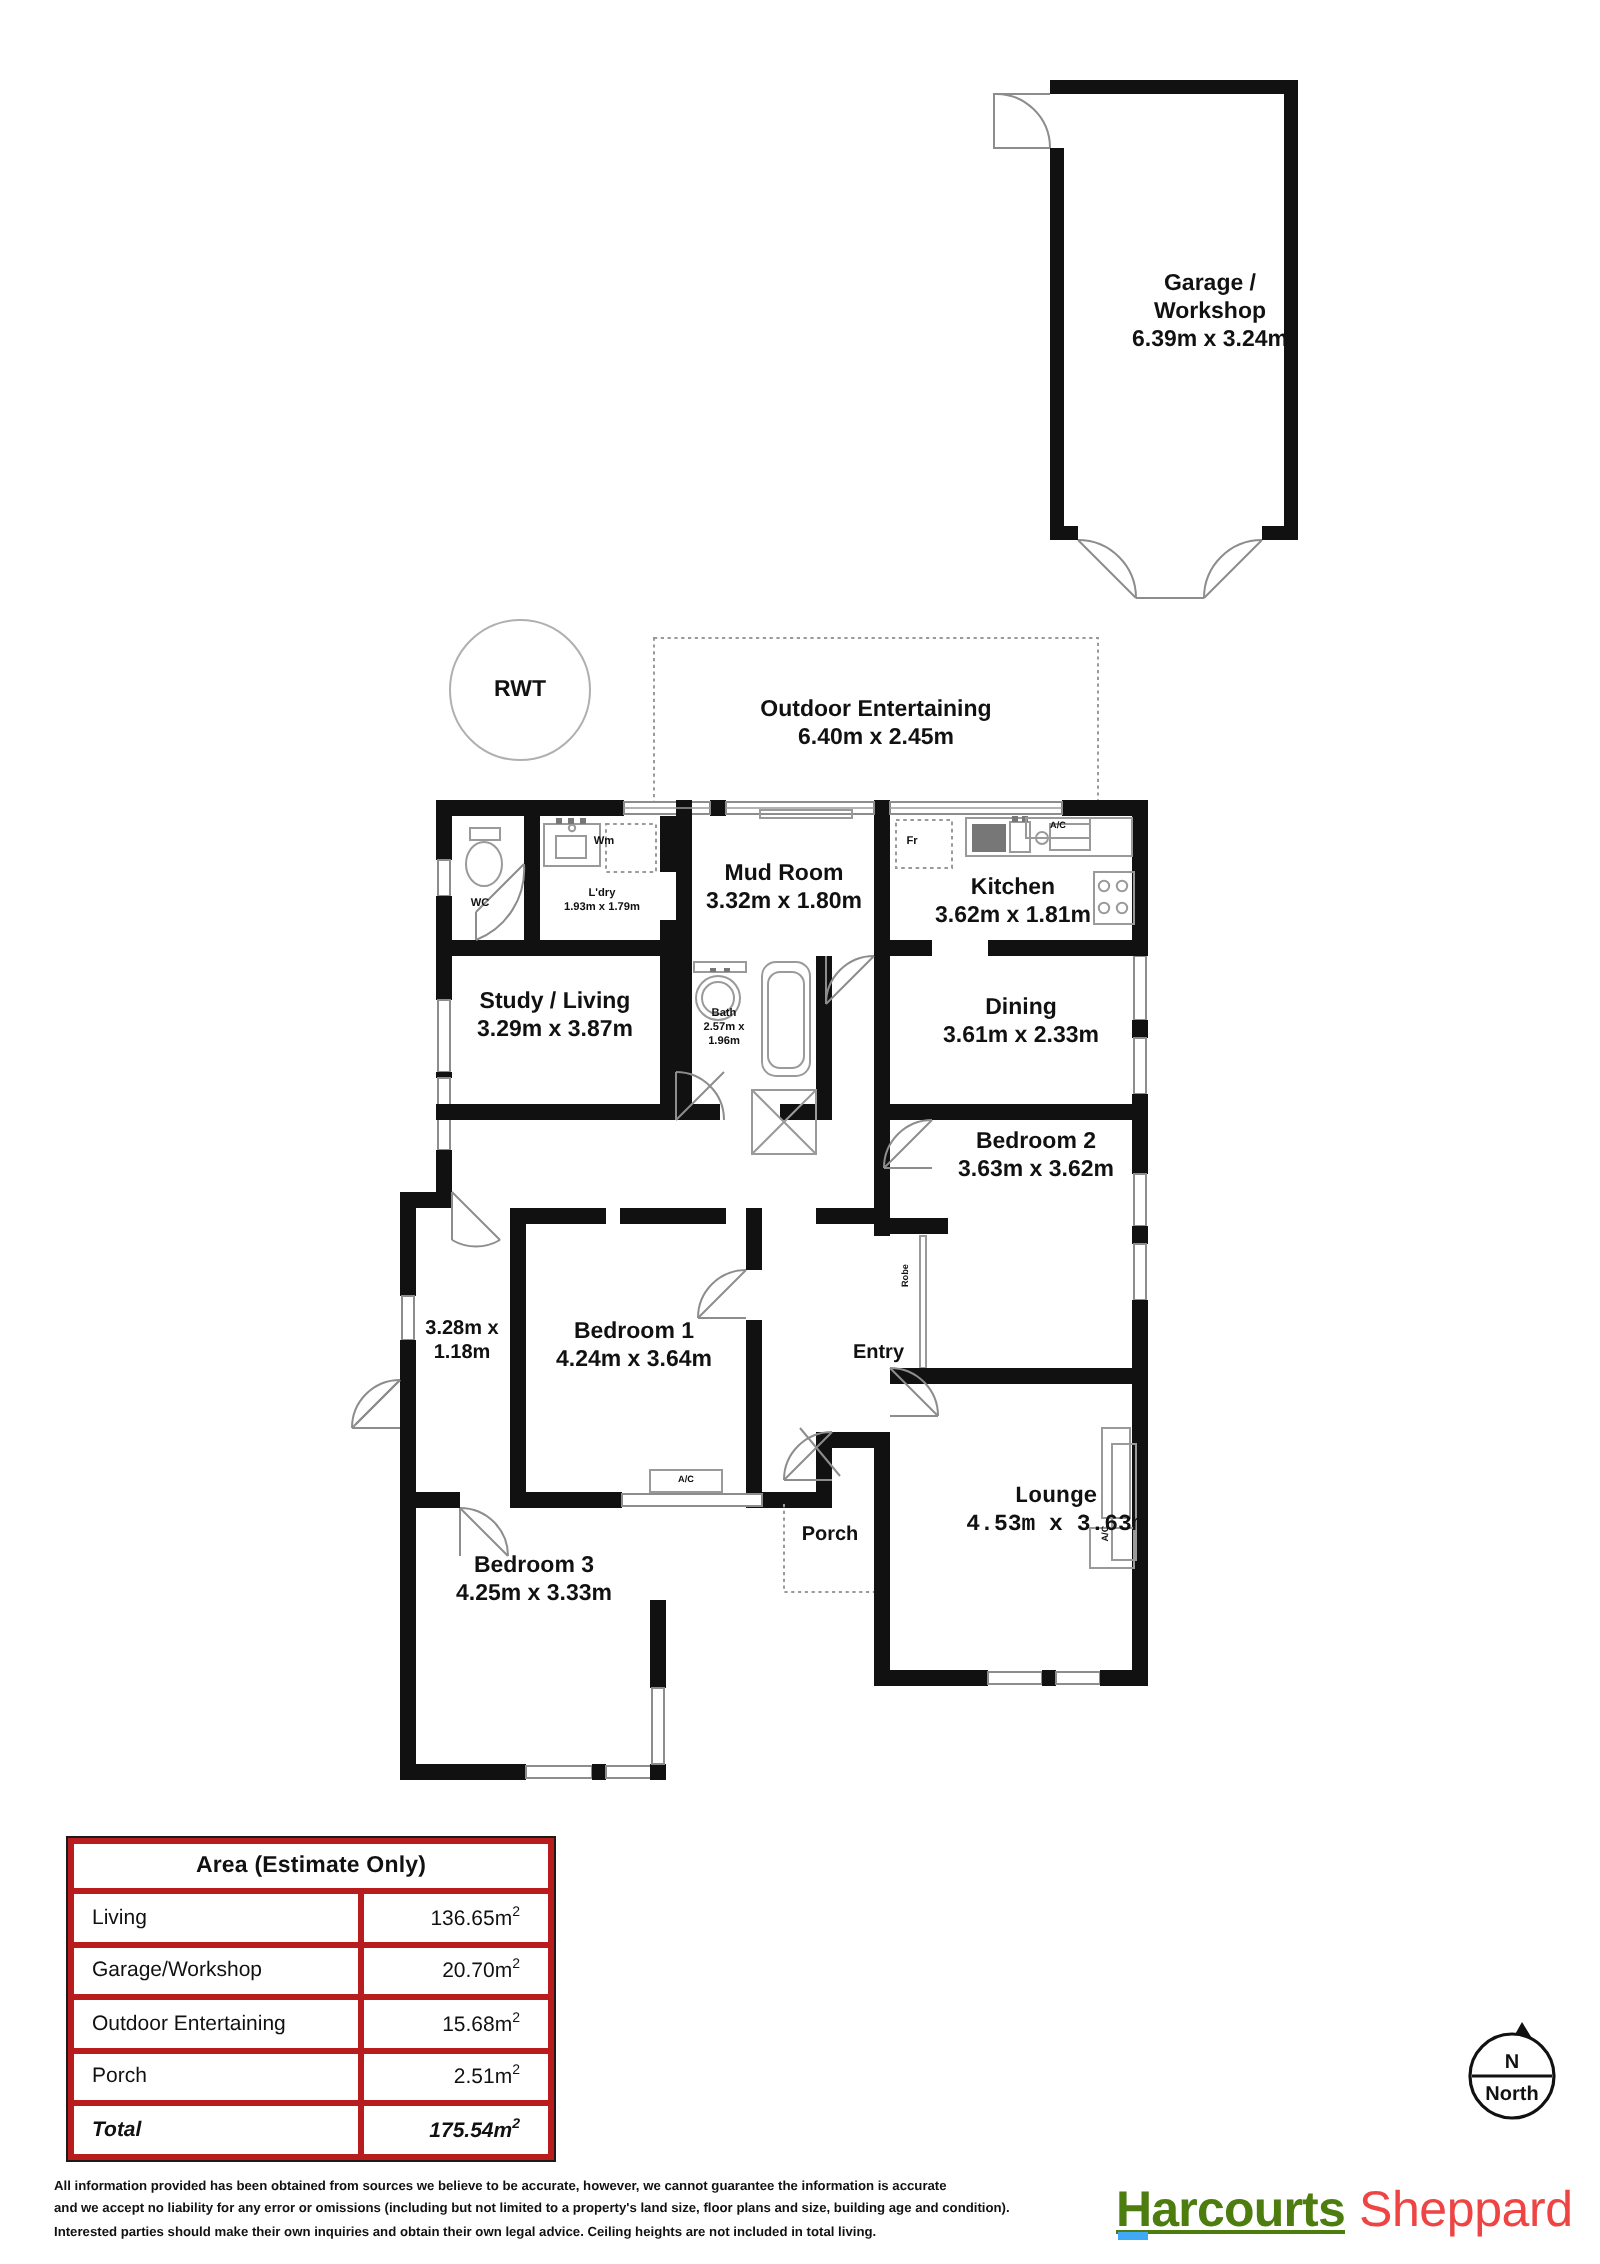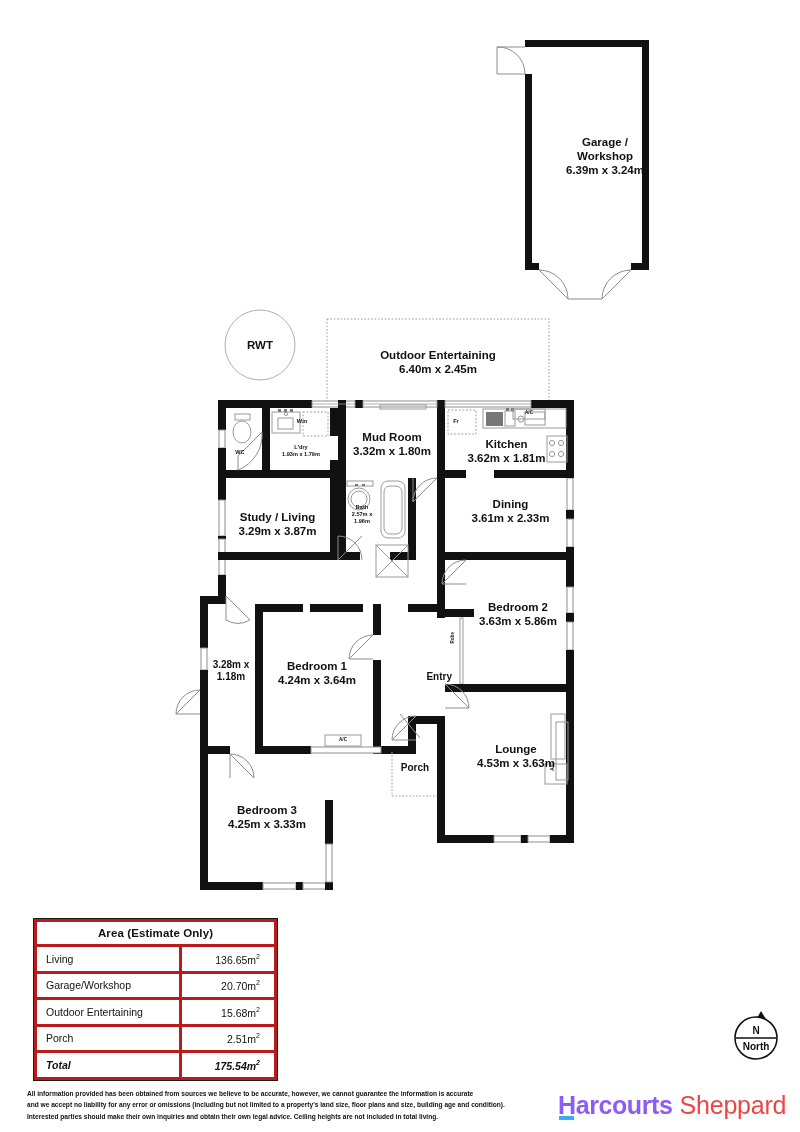--- a/index.html
+++ b/index.html
@@ -18,21 +18,21 @@
   .sup{font-size:7px;vertical-align:super;}
 
   
   .compass{position:absolute;left:728px;top:1007px;width:56px;height:56px;}
 
   
   .footer{position:absolute;left:0;top:1078px;width:800px;height:54px;}
   .disclaimer{position:absolute;left:27px;top:10px;width:510px;font-size:6.6px;line-height:1.72;font-weight:bold;color:#111;}
   .disclaimer div{white-space:nowrap;}
   .logo{position:absolute;left:558px;top:10px;height:34px;display:flex;align-items:center;}
-  .logo-harcourts{font-size:25px;font-weight:bold;color:#8b5cf6;letter-spacing:-0.4px;position:relative;}
+  .logo-harcourts{font-size:25px;font-weight:bold;color:#4d7c0f;letter-spacing:-0.4px;position:relative;text-decoration:underline;}
   .logo-harcourts .ul{position:absolute;left:1px;bottom:0px;width:15px;height:3.4px;background:#3fa9f5;}
   .logo-sheppard{font-size:25px;color:#ef4444;letter-spacing:-0.2px;margin-left:7px;font-weight:normal;}
 
   
   .lbl{position:absolute;text-align:center;font-weight:bold;color:#111;line-height:1.22;white-space:nowrap;pointer-events:none;}
   .lbl.big{font-size:11.5px;}
   .lbl.mid{font-size:10px;}
   .lbl.sm{font-size:5.6px;}
   .lbl.xs{font-size:4.6px;}
   .lbl.rot{transform-origin:center center;}
@@ -327,41 +327,41 @@
   <div class="lbl big" style="left:434px;top:437px;width:145px;">
     <span>Kitchen</span><br>
     <span>3.62m x 1.81m</span>
   </div>
 
   <div class="lbl big" style="left:438px;top:497px;width:145px;">
     <span>Dining</span><br>
     <span>3.61m x 2.33m</span>
   </div>
 
-  <div class="lbl big" style="left:215px;top:494px;width:125px;margin-top:16px;">
+  <div class="lbl big" style="left:215px;top:494px;width:125px;">
     <span>Study / Living</span><br>
     <span>3.29m x 3.87m</span>
   </div>
 
-  <div class="lbl big" style="left:448px;top:600px;width:140px;">
+  <div class="lbl big" style="left:448px;top:564px;width:140px;">
     <span>Bedroom 2</span><br>
-    <span>3.63m x 5.86m</span>
+    <span>3.63m x 3.62m</span>
   </div>
 
   <div class="lbl big" style="left:254px;top:659px;width:126px;">
     <span>Bedroom 1</span><br>
     <span>4.24m x 3.64m</span>
   </div>
 
-  <div class="lbl big" style="left:442px;top:742px;width:148px;">
+  <div class="lbl big" style="left:454px;top:742px;width:148px;font-family:Liberation Mono, monospace;">
     <span>Lounge</span><br>
     <span>4.53m x 3.63m</span>
   </div>
 
-  <div class="lbl big" style="left:203px;top:803px;width:128px;">
+  <div class="lbl big" style="left:203px;top:776px;width:128px;">
     <span>Bedroom 3</span><br>
     <span>4.25m x 3.33m</span>
   </div>
 
   <div class="lbl mid" style="left:188px;top:659px;width:86px;">
     <span>3.28m x</span><br>
     <span>1.18m</span>
   </div>
 
   <div class="lbl mid" style="left:382px;top:671px;width:70px;text-align:right;">

